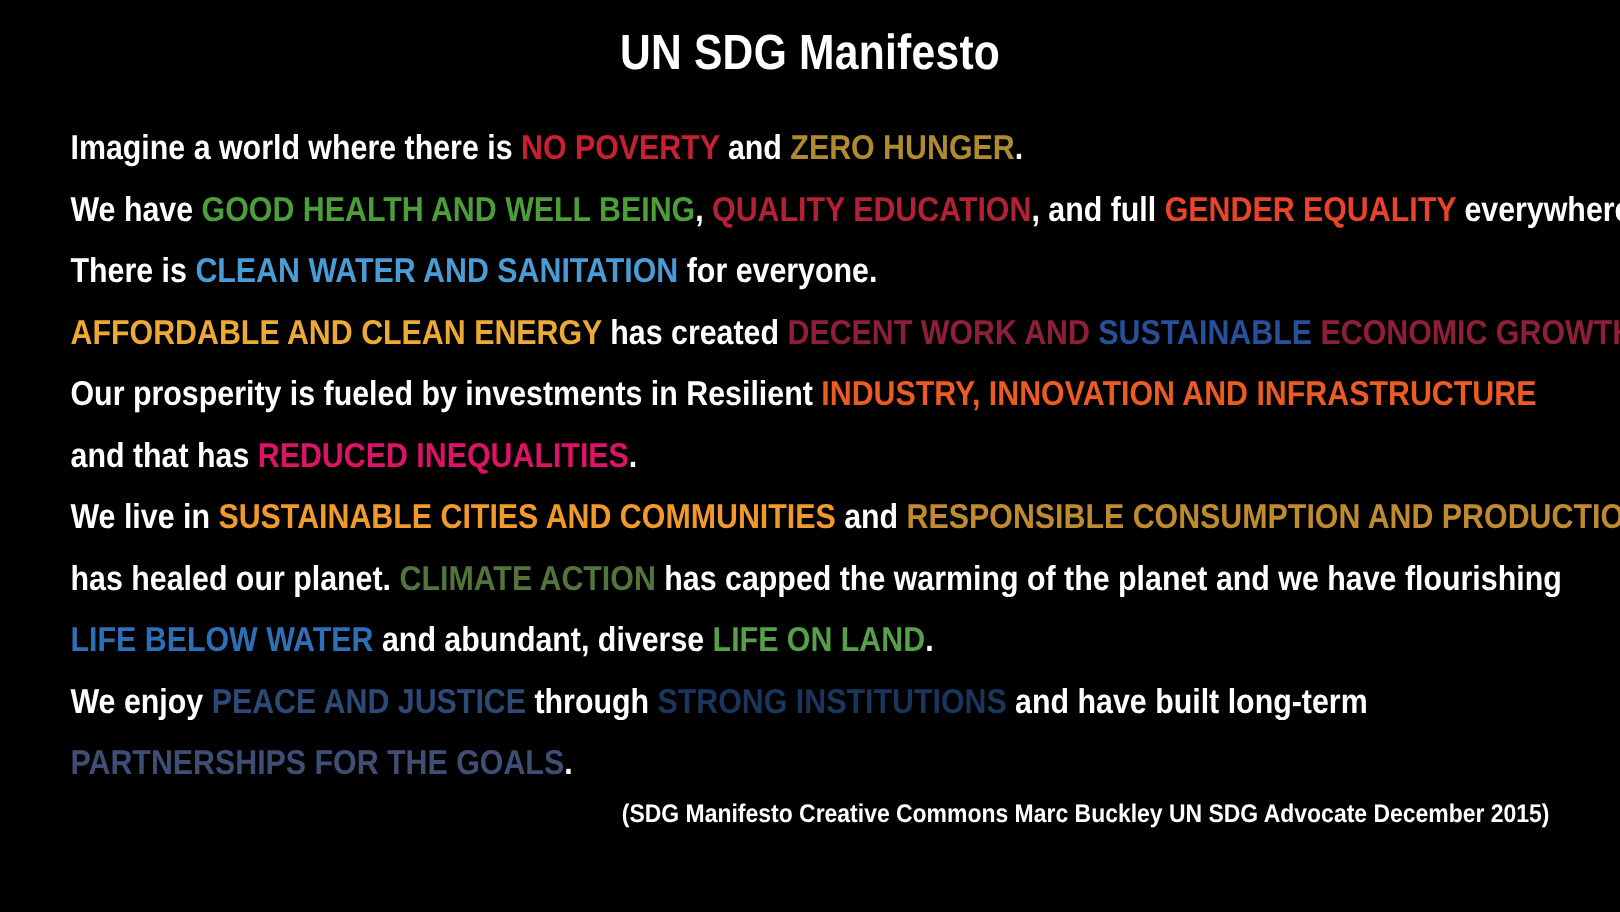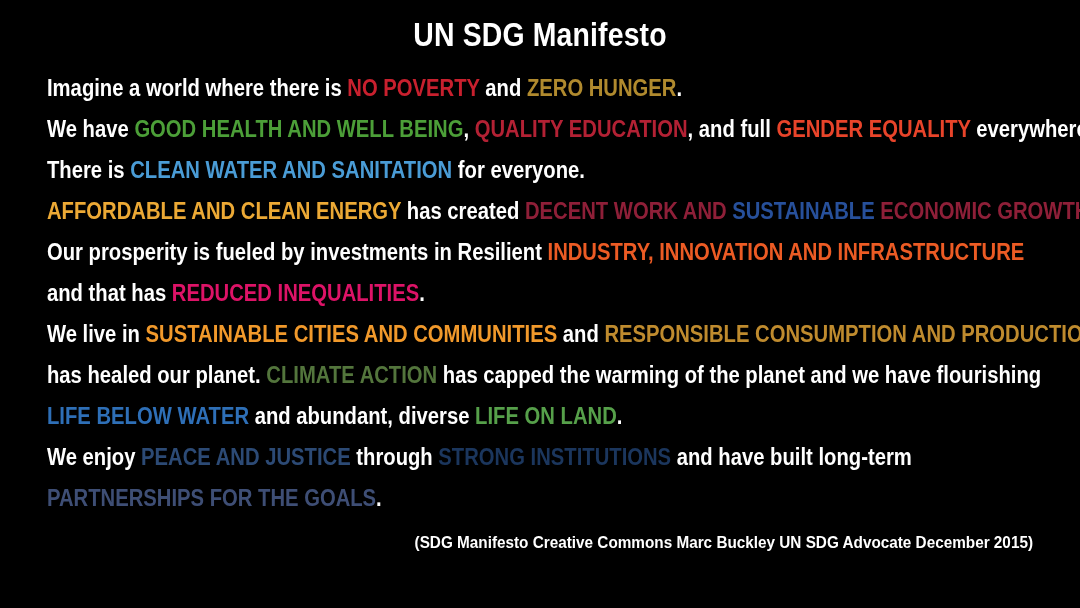--- a/index.html
+++ b/index.html
@@ -33,21 +33,21 @@
     font-weight: bold;
     letter-spacing: 0.2px;
     transform: scaleX(0.86);
     transform-origin: center top;
     white-space: nowrap;
   }
 
   
   #manifesto {
     position: absolute;
-    top: 68px;
+    top: 78px;
     left: 47px;
     width: 1010px;
   }
 
   .line {
     height: 41px;
     line-height: 41px;
     white-space: nowrap;
     color: #ffffff;
     font-size: 23px;

